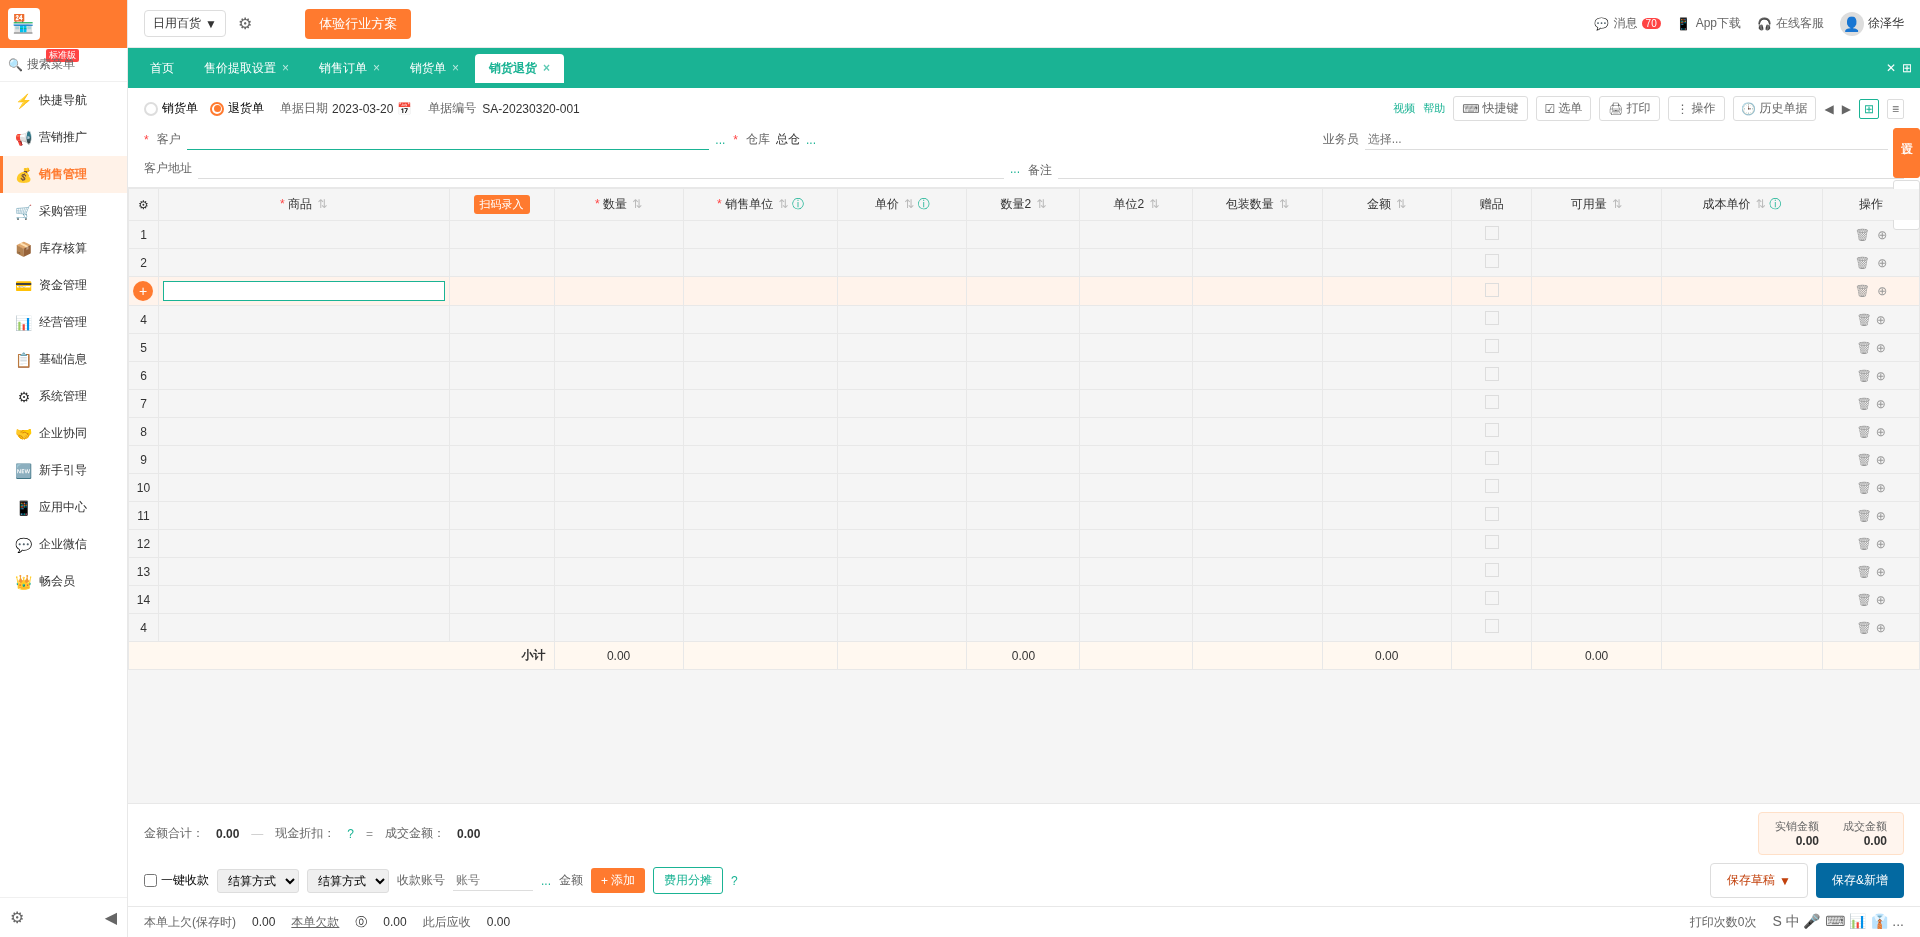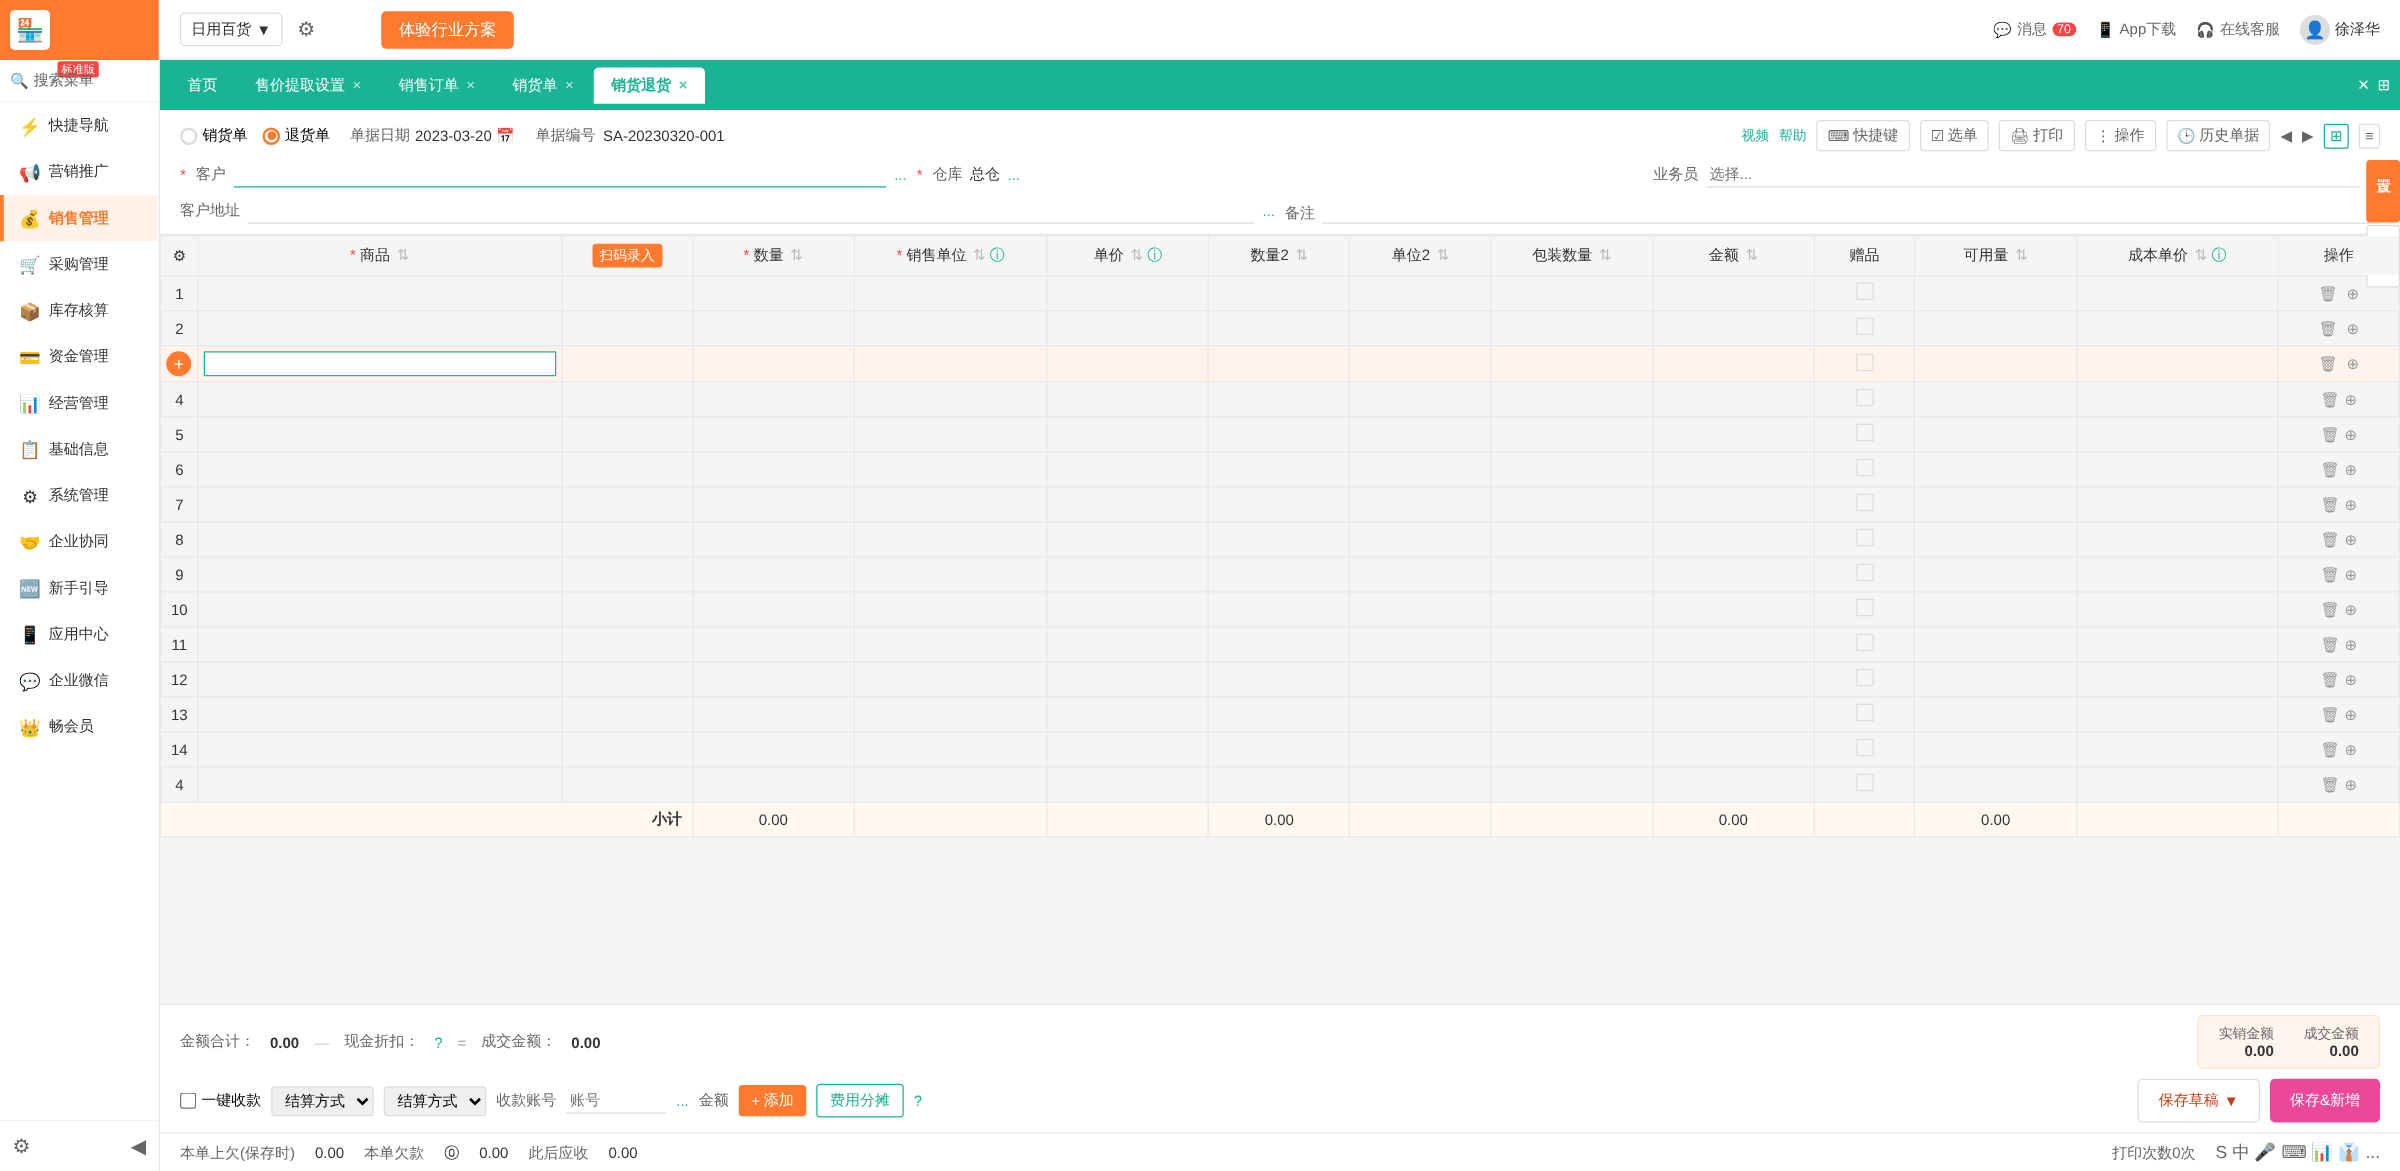--- a/index.html
+++ b/index.html
@@ -55,21 +55,21 @@
     .data-table tr.active-row td { background: #fff3eb; }
     .th-gear { background: #f5f5f5; width: 30px; }
     .barcode-btn { background: #ff7a2f; color: #fff; border: none; border-radius: 3px; padding: 2px 6px; cursor: pointer; font-size: 11px; }
     .sort-icon { color: #bbb; margin-left: 2px; cursor: pointer; }
     .checkbox { width: 14px; height: 14px; border: 1px solid #ddd; display: inline-block; cursor: pointer; }
     .add-row-btn { width: 20px; height: 20px; background: #ff7a2f; color: #fff; border: none; border-radius: 50%; cursor: pointer; font-size: 14px; display: flex; align-items: center; justify-content: center; }
     .footer-add-btn { background: #ff7a2f; color: #fff; border: none; border-radius: 3px; padding: 4px 10px; cursor: pointer; display: flex; align-items: center; gap: 3px; }
     .footer-split-btn { border: 1px solid #1ab394; color: #1ab394; background: #fff; border-radius: 3px; padding: 4px 10px; cursor: pointer; }
 
     .save-draft-btn { border: 1px solid #ddd; background: #fff; color: #c2410c; border-radius: 4px; padding: 8px 16px; cursor: pointer; display: flex; align-items: center; gap: 4px; }
-    .save-new-btn { background: #ec4899; color: #fff; border: none; border-radius: 4px; padding: 8px 16px; cursor: pointer; display: flex; align-items: center; gap: 4px; font-size: 13px; }
+    .save-new-btn { background: #0369a1; color: #fff; border: none; border-radius: 4px; padding: 8px 16px; cursor: pointer; display: flex; align-items: center; gap: 4px; font-size: 13px; }
 
     .content-wrapper { flex: 1; display: flex; flex-direction: column; overflow: hidden; position: relative; }
 
     .table-scroll-area { overflow: auto; flex: 1; }
   </style>
 </head>
 <body>
 
 <div class="sidebar">
   <div class="sidebar-logo">
@@ -700,21 +700,21 @@
           <button class="save-new-btn">
             <span>保存&amp;新增</span>
           </button>
         </div>
       </div>
     </div>
 
     <div style="background:#fff;border-top:1px solid #e8e8e8;padding:6px 16px;display:flex;align-items:center;gap:16px;">
       <span style="color:#666;">本单上欠(保存时)</span>
       <span style="color:#333;">0.00</span>
-      <span style="color:#666;">本单欠款</span>
+      <span style="color:#666;text-decoration:underline;">本单欠款</span>
       <span style="color:#333;">⓪</span>
       <span style="color:#333;">0.00</span>
       <span style="color:#666;">此后应收</span>
       <span style="color:#333;">0.00</span>
       <span style="color:#666;margin-left:auto;">打印次数0次</span>
       <div style="display:flex;gap:4px;">
         <span style="cursor:pointer;color:#666;font-size:14px;">S</span>
         <span style="cursor:pointer;color:#666;font-size:14px;">中</span>
         <span style="cursor:pointer;color:#666;font-size:14px;">🎤</span>
         <span style="cursor:pointer;color:#666;font-size:14px;">⌨</span>

